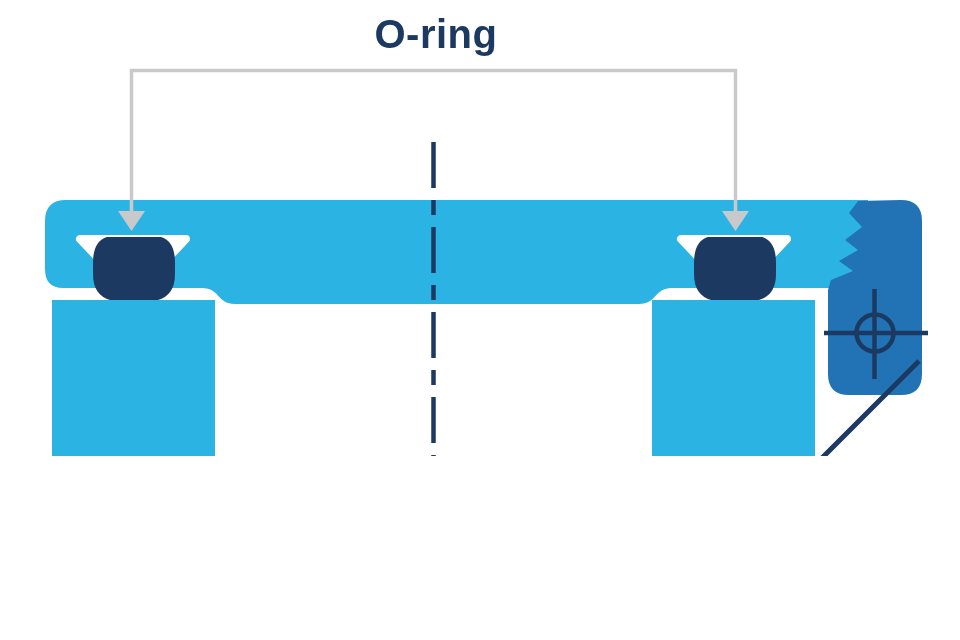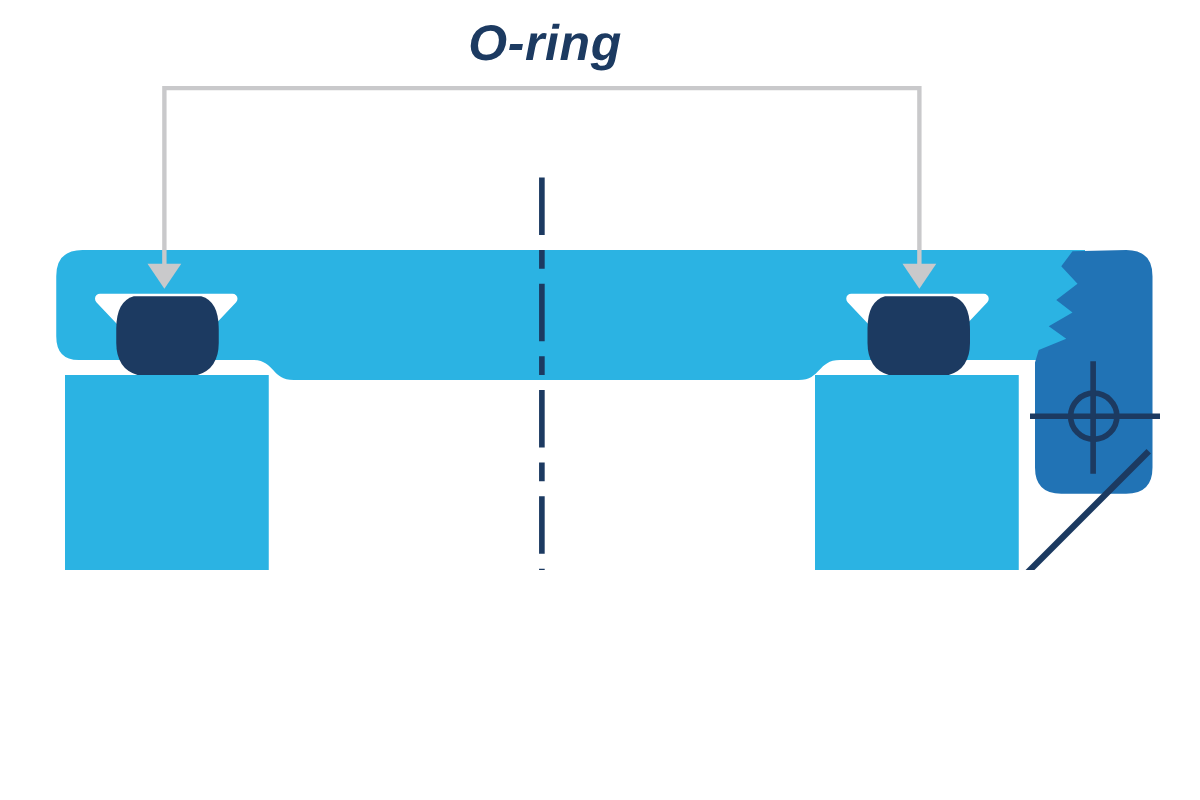--- a/index.html
+++ b/index.html
@@ -7,21 +7,20 @@
     padding: 0;
     background: #ffffff;
     font-family: "Liberation Sans", sans-serif;
   }
   .stage {
     position: relative;
     width: 960px;
     height: 456px;
     background: #ffffff;
     overflow: hidden;
-    font-style: italic;
   }
   .stage svg {
     position: absolute;
     left: 0;
     top: 0;
     display: block;
   }
   .diagram-title-text {
     font-family: "Liberation Sans", sans-serif;
     font-weight: 700;

